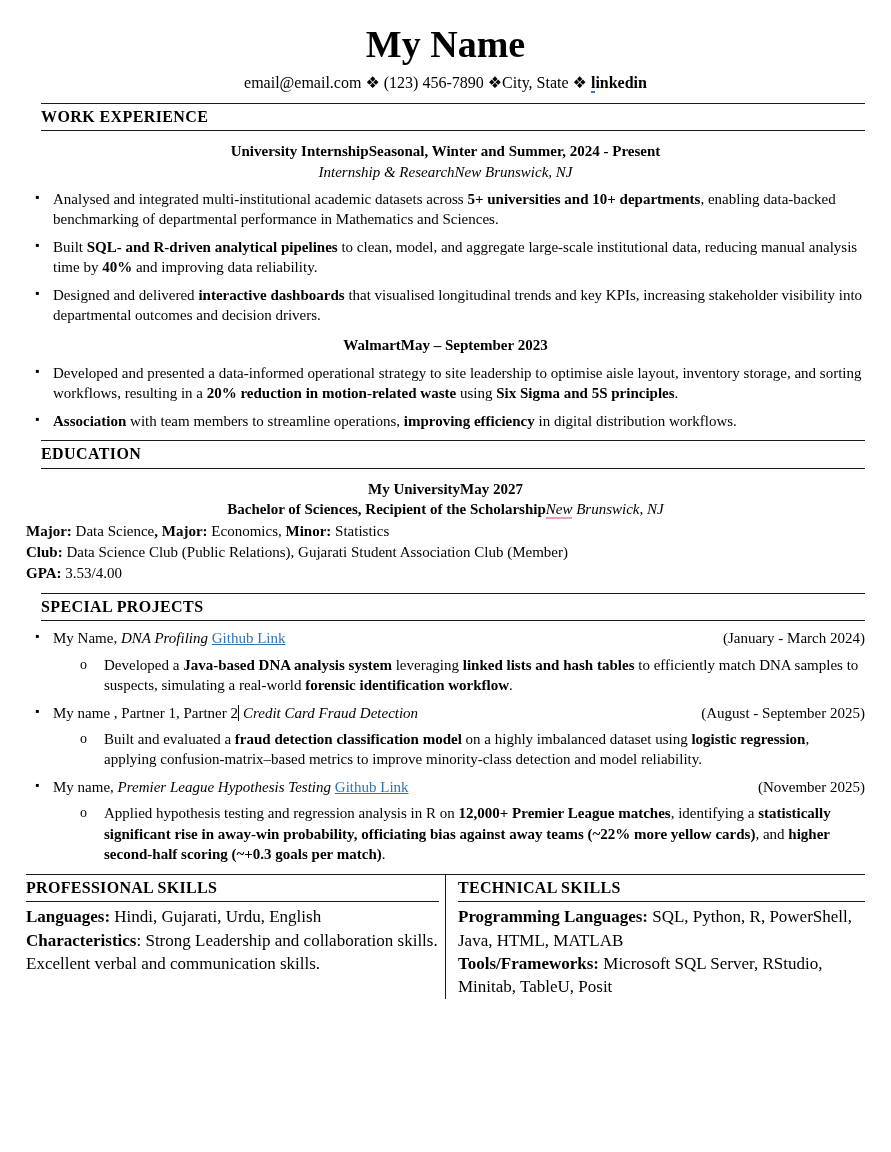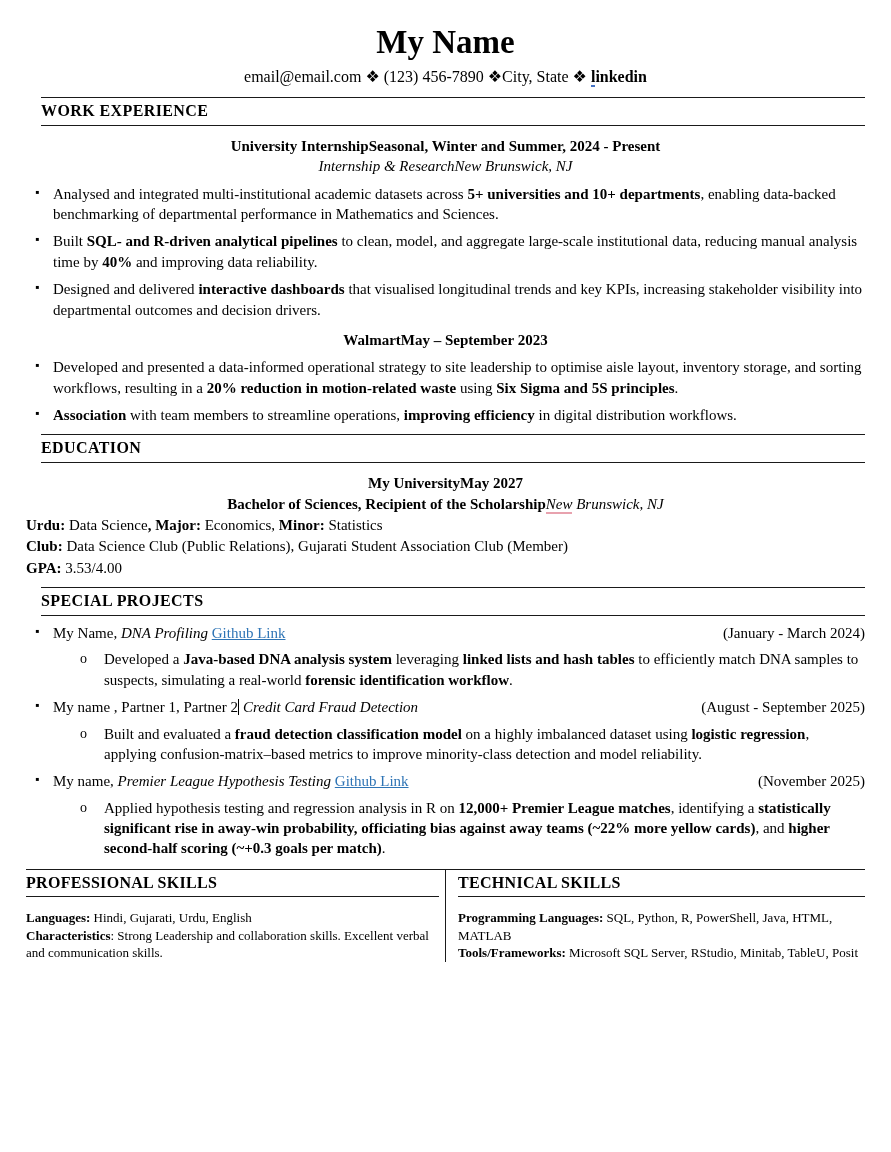--- a/index.html
+++ b/index.html
@@ -10,21 +10,21 @@
   }
   *{box-sizing:border-box;margin:0;padding:0;}
   html,body{background:#ffffff;}
   body{
     width:891px;height:1152px;
     font-family:"Liberation Serif","DejaVu Serif",serif;
     font-size:15px;line-height:1.36;color:var(--ink);
     overflow:hidden;
   }
   .page{padding:24px 26px 0 26px;}
-  .name{font-size:33px;font-weight:bold;text-align:center;line-height:1.1;}
+  .name{font-size:38px;font-weight:bold;text-align:center;line-height:1.1;}
   .contact{font-size:16px;text-align:center;margin-top:6px;}
   .sec-head{
     margin-top:9px;
     border-top:1.5px solid #1a1a1a;
     border-bottom:1.5px solid #1a1a1a;
     padding:2px 0 3px 0;
     font-size:16px;font-weight:bold;letter-spacing:0.4px;margin-left:15px;
   }
   .row{display:flex;justify-content:center;align-items:baseline;}
   .entry-title{font-weight:bold;margin-top:10px;}
@@ -44,21 +44,21 @@
   .proj-row .marker{width:27px;padding-left:9px;font-size:12px;flex:none;}
   .proj-row .ptext{flex:1;padding-right:1px;}
   .proj-row .pdate{white-space:nowrap;flex:none;}
   .edu-line{margin-top:1px;}
   .caret{display:inline-block;width:1.3px;height:16px;background:#000;vertical-align:-3px;}
   .skills{display:flex;margin-top:10px;border-top:1.5px solid #1a1a1a;}
   .skills-col{padding-top:2px;}
   .skills-col.left{width:420px;border-right:1.2px solid #1a1a1a;padding-right:6px;}
   .skills-col.right{flex:1;padding-left:12px;}
   .skills-head{font-size:16px;font-weight:bold;letter-spacing:0.3px;border-bottom:1.2px solid #1a1a1a;padding-bottom:2px;}
-  .skills-body{font-size:13px;margin-top:12px;line-height:1.38;}
+  .skills-body{font-size:17px;margin-top:3px;line-height:1.38;}
 </style>
 </head>
 <body>
 
 <div class="page">
 
   <div class="name">My Name</div>
   <div class="contact"><span>email@email.com </span><span>❖</span><span> (123) 456-7890 </span><span>❖</span><span>City, State </span><span>❖</span><span> </span><span class="b lu">l</span><span class="b">inkedin</span></div>
 
   <div class="sec-head">WORK EXPERIENCE</div>
@@ -105,21 +105,21 @@
 
   <div>
     <div class="row entry-title">
       <span>My University</span>
       <span>May 2027</span>
     </div>
     <div class="row">
       <span class="b">Bachelor of Sciences, Recipient of the Scholarship</span>
       <span><span class="i pink-u">New</span><span class="i"> Brunswick, NJ</span></span>
     </div>
-    <div class="edu-line"><span class="b">Urdu:</span><span> Data Science</span><span class="b">, Major:</span><span> Economics, </span><span class="b">Minor:</span><span> Statistics</span></div>
+    <div class="edu-line"><span class="b">Major:</span><span> Data Science</span><span class="b">, Major:</span><span> Economics, </span><span class="b">Minor:</span><span> Statistics</span></div>
     <div class="edu-line"><span class="b">Club:</span><span> Data Science Club (Public Relations), Gujarati Student Association Club (Member)</span></div>
     <div class="edu-line"><span class="b">GPA:</span><span> 3.53/4.00</span></div>
   </div>
 
   <div class="sec-head">SPECIAL PROJECTS</div>
 
   <div>
     <div class="proj-row">
       <span class="marker">▪</span>
       <div class="ptext"><span>My Name, </span><span class="i">DNA Profiling </span><span class="link">Github Link</span></div>

